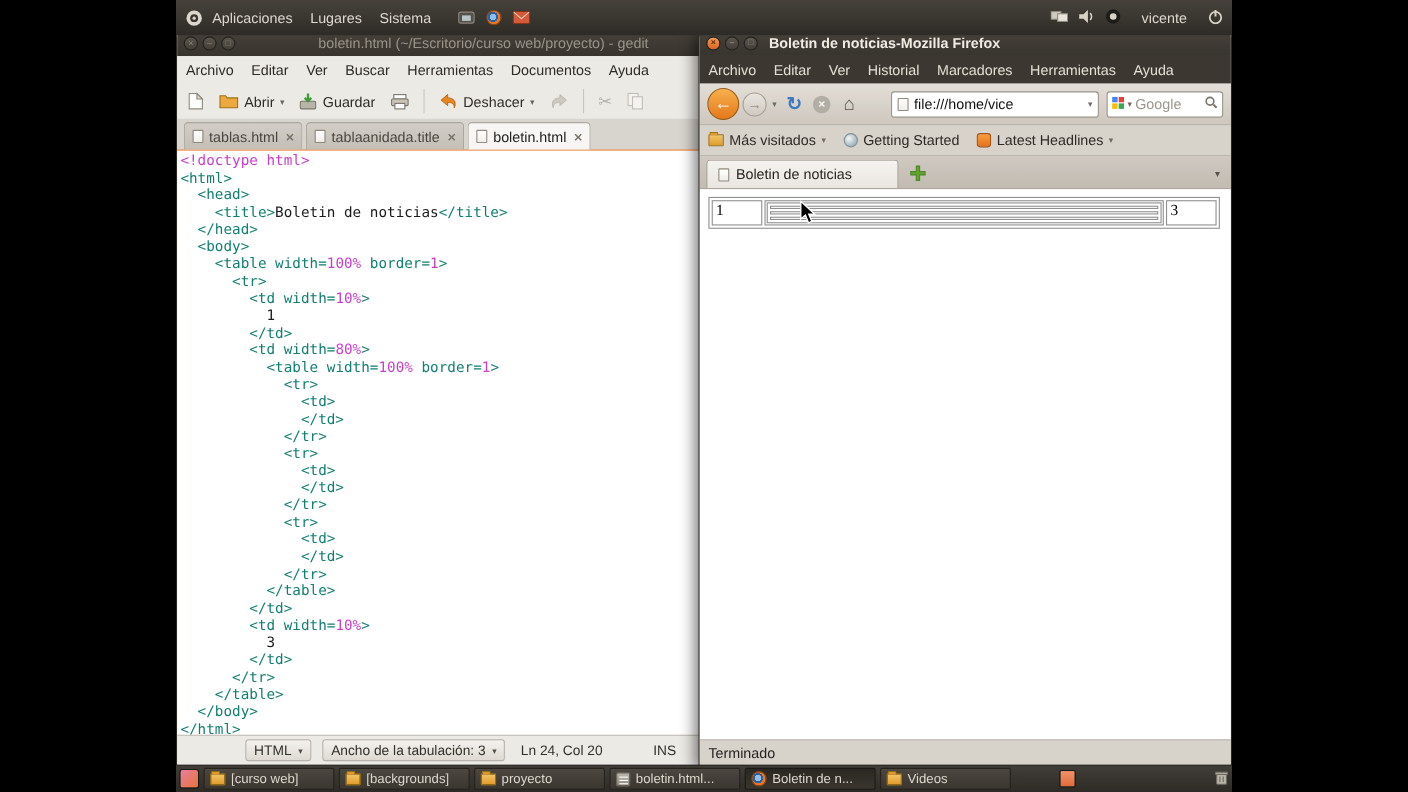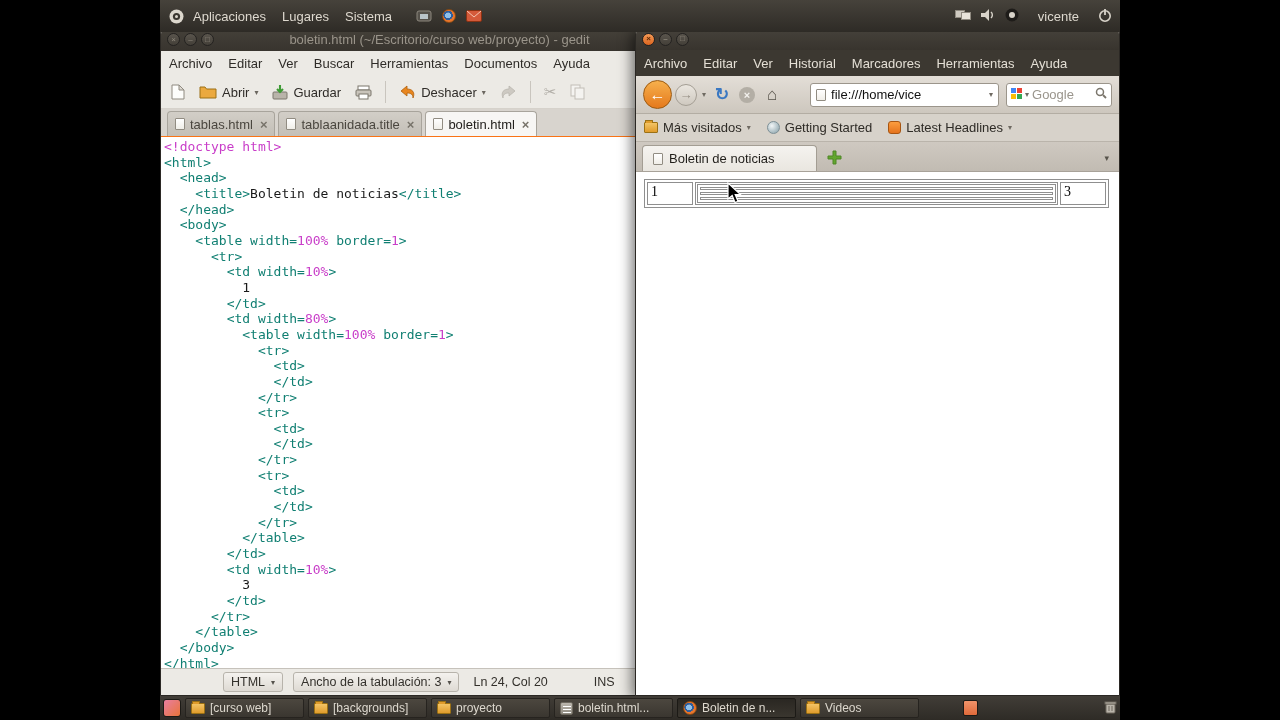--- a/index.html
+++ b/index.html
@@ -269,20 +269,21 @@
     </div>
   </div>
 
   <div id="firefox-window" class="window">
     <div class="titlebar">
       <span class="winbtns">
         <span class="wbtn orange">×</span>
         <span class="wbtn gray">–</span>
         <span class="wbtn gray">□</span>
       </span>
+      <span class="title-text">Boletin de noticias-Mozilla Firefox</span>
     </div>
     <div id="ff-menubar">
         <span class="menu-item">Archivo</span>
         <span class="menu-item">Editar</span>
         <span class="menu-item">Ver</span>
         <span class="menu-item">Historial</span>
         <span class="menu-item">Marcadores</span>
         <span class="menu-item">Herramientas</span>
         <span class="menu-item">Ayuda</span>
       </div>
@@ -349,20 +350,23 @@
         <div class="ptd ptd-mid">
           <div class="nested" id="nested-table">
               <div class="nrow"></div>
               <div class="nrow"></div>
               <div class="nrow"></div>
             </div>
         </div>
         <div class="ptd ptd-right">3</div>
       </div>
     </div>
+    <div class="ff-status">
+      <span>Terminado</span>
+    </div>
   </div>
 
   <div id="taskbar">
     <span class="show-desktop"></span>
     <span id="taskbar-items">
         <span class="task-btn">
           <span class="ico-folder"></span>
           <span class="task-label">[curso web]</span>
         </span>
         <span class="task-btn">

